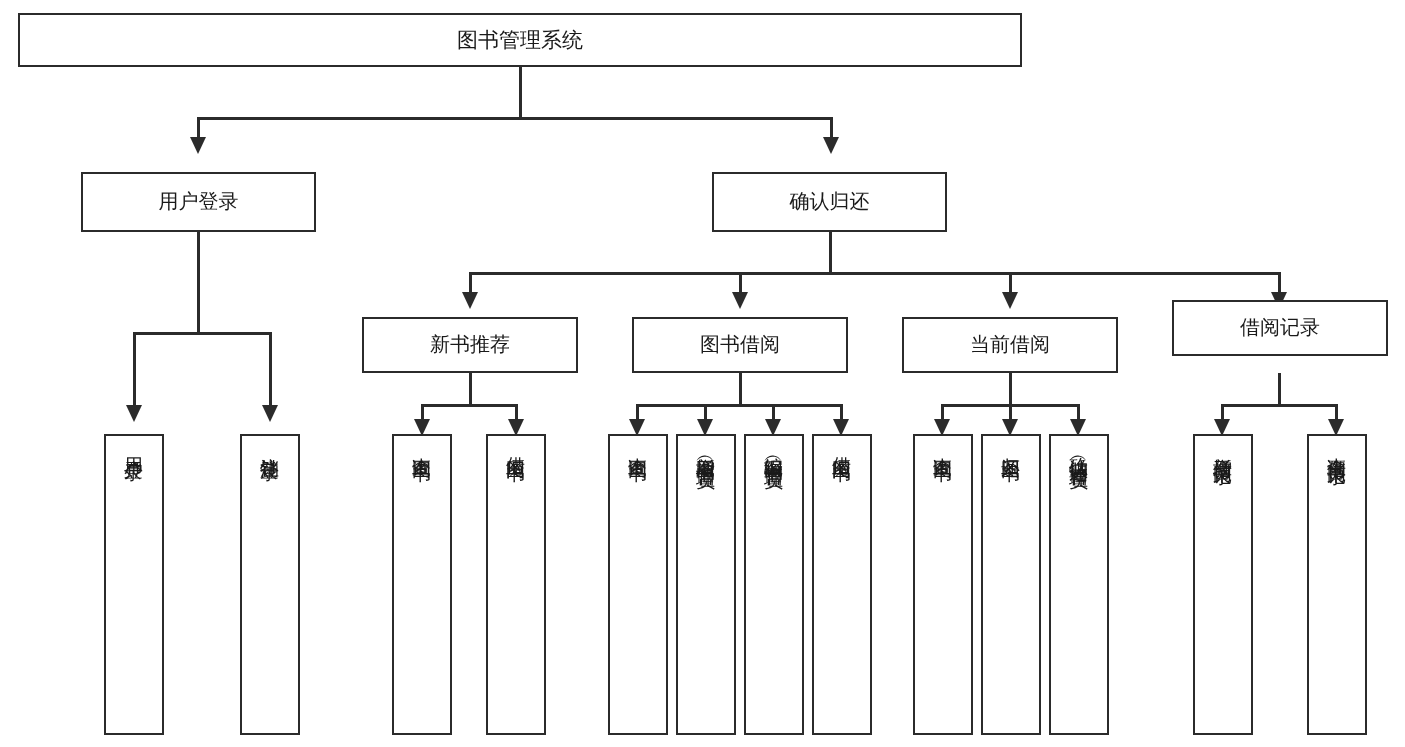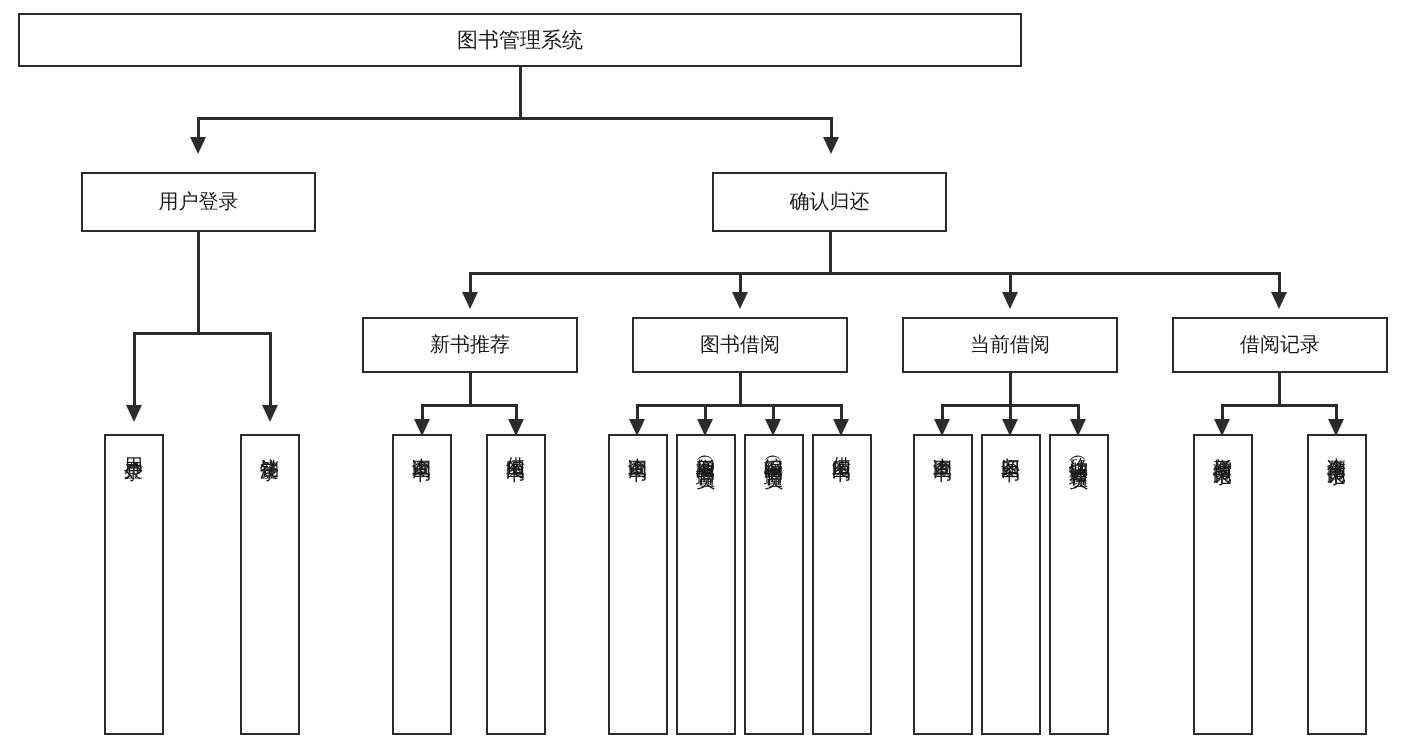--- a/index.html
+++ b/index.html
@@ -123,21 +123,21 @@
 
   <div class="node level-2" style="left:632px; top:317px; width:216px; height:56px;">
     <span>图书借阅</span>
   </div>
   <div class="node level-2" style="left:362px; top:317px; width:216px; height:56px;">
     <span>新书推荐</span>
   </div>
   <div class="node level-2" style="left:902px; top:317px; width:216px; height:56px;">
     <span>当前借阅</span>
   </div>
-  <div class="node level-2" style="left:1172px; top:317px; width:216px; height:56px;">
+  <div class="node level-2" style="left:1172px; top:300px; width:216px; height:56px;">
     <span>借阅记录</span>
   </div>
 
   <div class="conn v" style="left:469px; top:373px; width:3px; height:33px;"></div>
   <div class="conn h" style="left:421px; top:404px; width:97px; height:3px;"></div>
   <div class="conn v" style="left:421px; top:404px; width:3px; height:18px;"></div>
   <div class="conn v" style="left:515px; top:404px; width:3px; height:18px;"></div>
   <div class="arrow" style="left:414px; top:419px;"></div>
   <div class="arrow" style="left:508px; top:419px;"></div>
 

